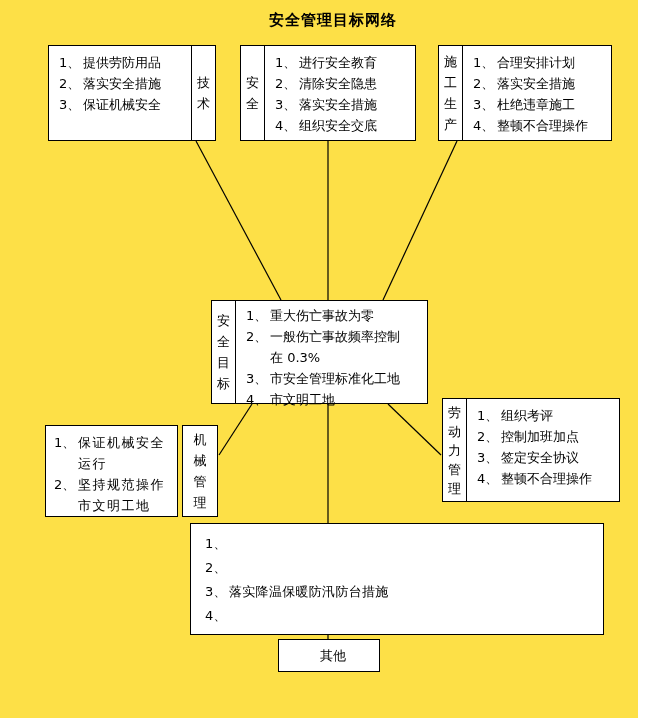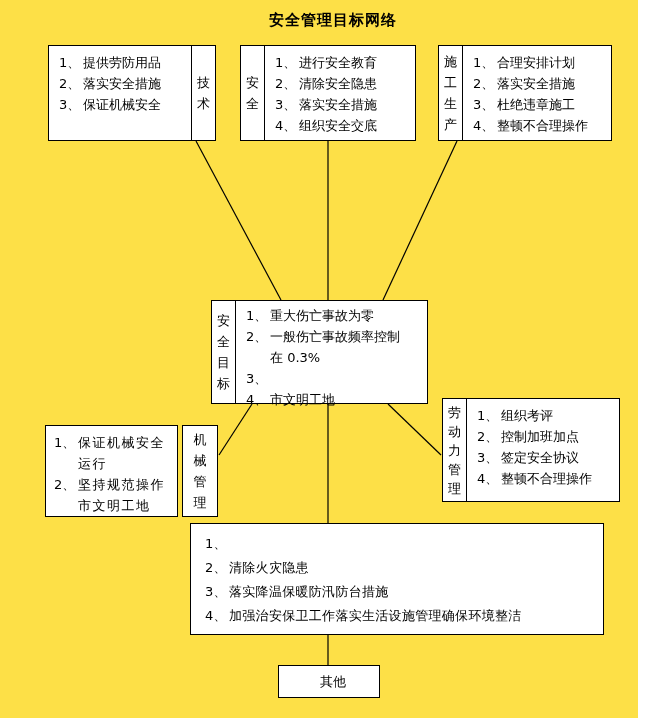--- a/index.html
+++ b/index.html
@@ -208,20 +208,21 @@
       <div class="item">
         <span class="num">2、</span>
         <span class="txt">一般伤亡事故频率控制</span>
       </div>
       <div class="item cont">
         <span class="num"></span>
         <span class="txt">在 0.3%</span>
       </div>
       <div class="item">
         <span class="num">3、</span>
+        <span class="txt">市安全管理标准化工地</span>
       </div>
       <div class="item">
         <span class="num">4、</span>
         <span class="txt">市文明工地</span>
       </div>
     </div>
   </div>
 
   <div class="node" style="left:442px; top:398px; width:178px; height:104px;">
     <div class="vlabel lft" style="line-height:19px;">
@@ -279,30 +280,28 @@
     <span style="line-height:21px;">理</span>
   </div>
 
   <div class="node wide-items" style="left:190px; top:523px; width:414px; height:112px;">
     <div class="items" style="padding:8px 4px 4px 14px;">
       <div class="item" style="line-height:24px;">
         <span class="num">1、</span>
       </div>
       <div class="item" style="line-height:24px;">
         <span class="num">2、</span>
-        <span class="txt">清除火灾隐患</span>
       </div>
       <div class="item" style="line-height:24px;">
         <span class="num">3、</span>
         <span class="txt">落实降温保暖防汛防台措施</span>
       </div>
       <div class="item" style="line-height:24px;">
         <span class="num">4、</span>
-        <span class="txt">加强治安保卫工作落实生活设施管理确保环境整洁</span>
-      </div>
-    </div>
-  </div>
-
-  <div class="plain" style="left:278px; top:665px; width:102px; height:33px;padding-left:8px;">
+      </div>
+    </div>
+  </div>
+
+  <div class="plain" style="left:278px; top:639px; width:102px; height:33px;padding-left:8px;">
     <span>其他</span>
   </div>
 
 </div>
 
 </body></html>

